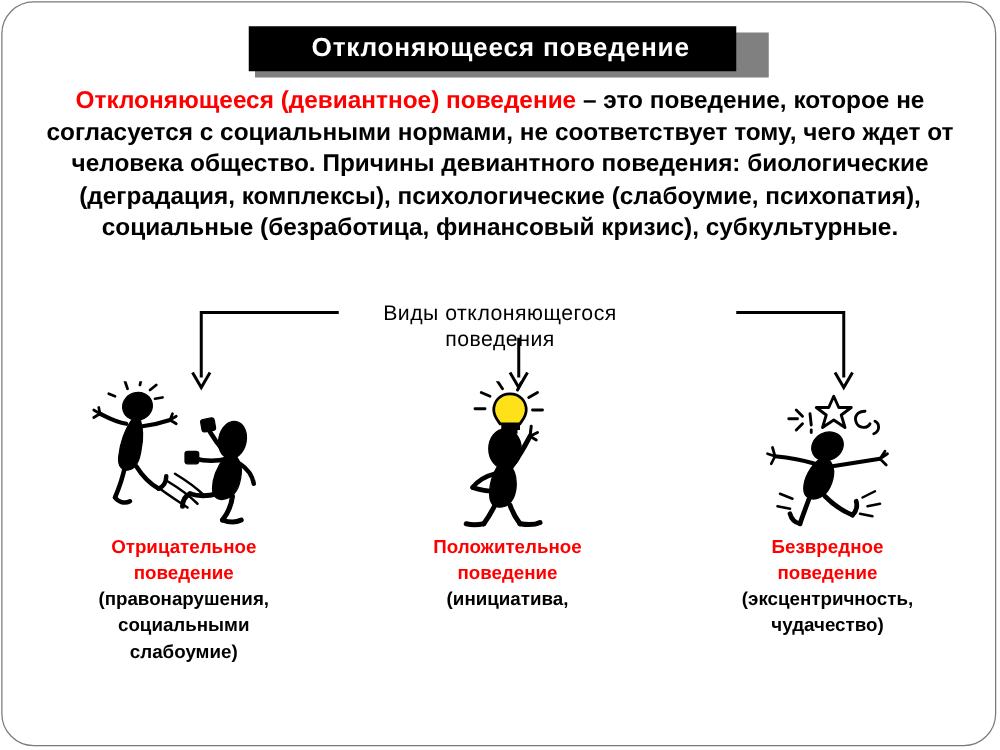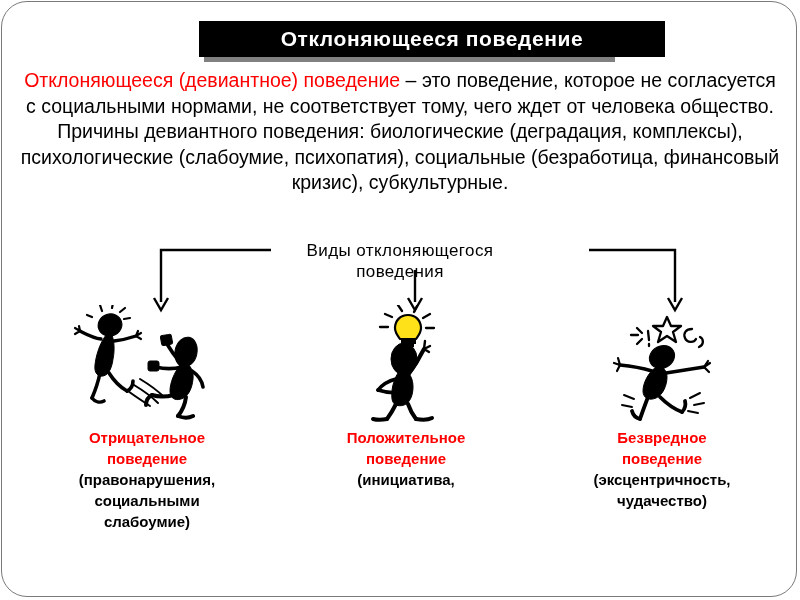--- a/index.html
+++ b/index.html
@@ -28,40 +28,40 @@
   
   #title-shadow{
     position:absolute;
     left:204px;top:26px;
     width:411px;height:36px;
     background:#808080;
   }
   #title-box{
     position:absolute;
     left:199px;top:21px;
-    width:466px;height:36px;
+    width:377px;height:36px;
     background:#000000;
-    display:flex;align-items:center;justify-content:center;
+    display:flex;align-items:center;justify-content:center;padding-left:13px;
   }
   #title-text{
     color:#ffffff;
     font-size:21px;
     font-weight:bold;
     letter-spacing:.6px;
     white-space:nowrap;
   }
 
   
   #intro{
     position:absolute;
     left:18px;top:68px;
     width:764px;
     text-align:center;
     font-size:19.5px;
-    font-weight:normal;
+    font-weight:bold;
     line-height:25.5px;
     color:#000000;
   }
   #intro .hl{color:#ff0000;}
 
   
   #types-title{
     position:absolute;
     left:260px;top:240px;
     width:280px;

